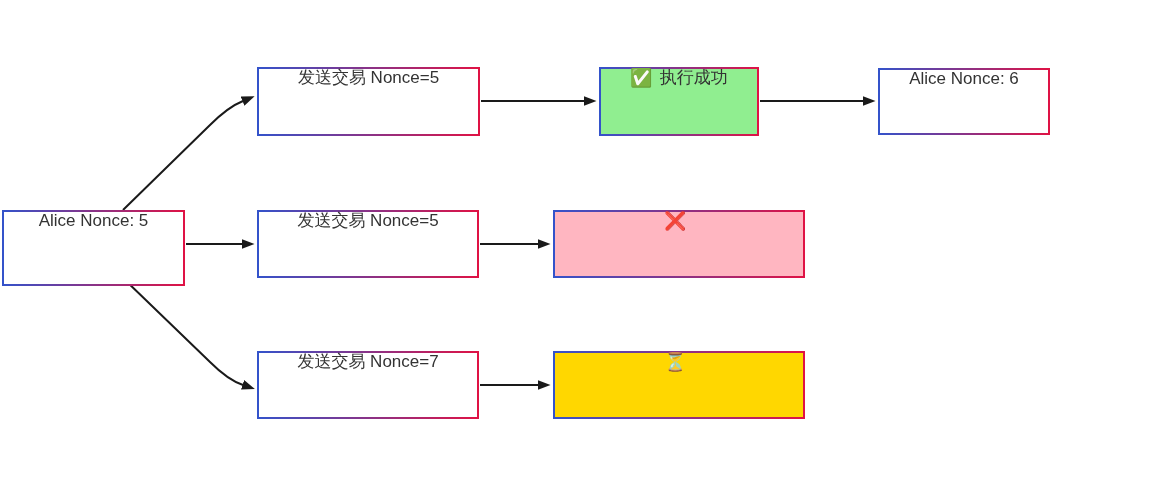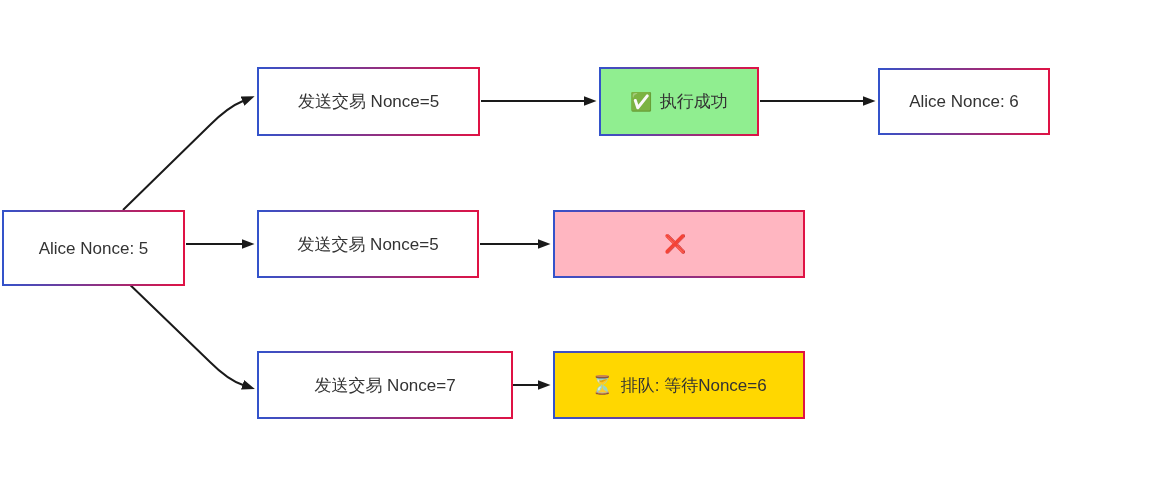--- a/index.html
+++ b/index.html
@@ -16,21 +16,21 @@
   .canvas{
     position:relative;
     width:1156px;height:500px;
     background:#ffffff;
     overflow:hidden;
   }
   .edges{position:absolute;left:0;top:0;width:1156px;height:500px;}
   .edge{stroke:var(--arrow);stroke-width:2;fill:none;}
   .node{
     position:absolute;
-    display:flex;align-items:center;justify-content:center;
+    display:flex;justify-content:center;
     border:2px solid transparent;
     background:linear-gradient(#ffffff,#ffffff) padding-box,
                linear-gradient(90deg,var(--grad-blue),var(--grad-red)) border-box;
     color:var(--text);
     font-size:17px;
     line-height:1;
     white-space:nowrap;
   }
   .node.success{
     background:linear-gradient(var(--fill-success),var(--fill-success)) padding-box,
@@ -84,22 +84,21 @@
   </div>
 
   <div class="node" style="left:257px;top:210px;width:222px;height:68px">
     <span>发送交易 Nonce=5</span>
   </div>
 
   <div class="node reject" style="left:553px;top:210px;width:252px;height:68px">
     <span class="icon">❌</span>
   </div>
 
-  <div class="node" style="left:257px;top:351px;width:256px;height:68px">
+  <div class="node" style="left:257px;top:351px;width:222px;height:68px">
     <span>发送交易 Nonce=7</span>
   </div>
 
   <div class="node queue" style="left:553px;top:351px;width:252px;height:68px">
     <span class="icon">⏳</span>
-    <span>排队: 等待Nonce=6</span>
   </div>
 
 </div>
 
 </body></html>

